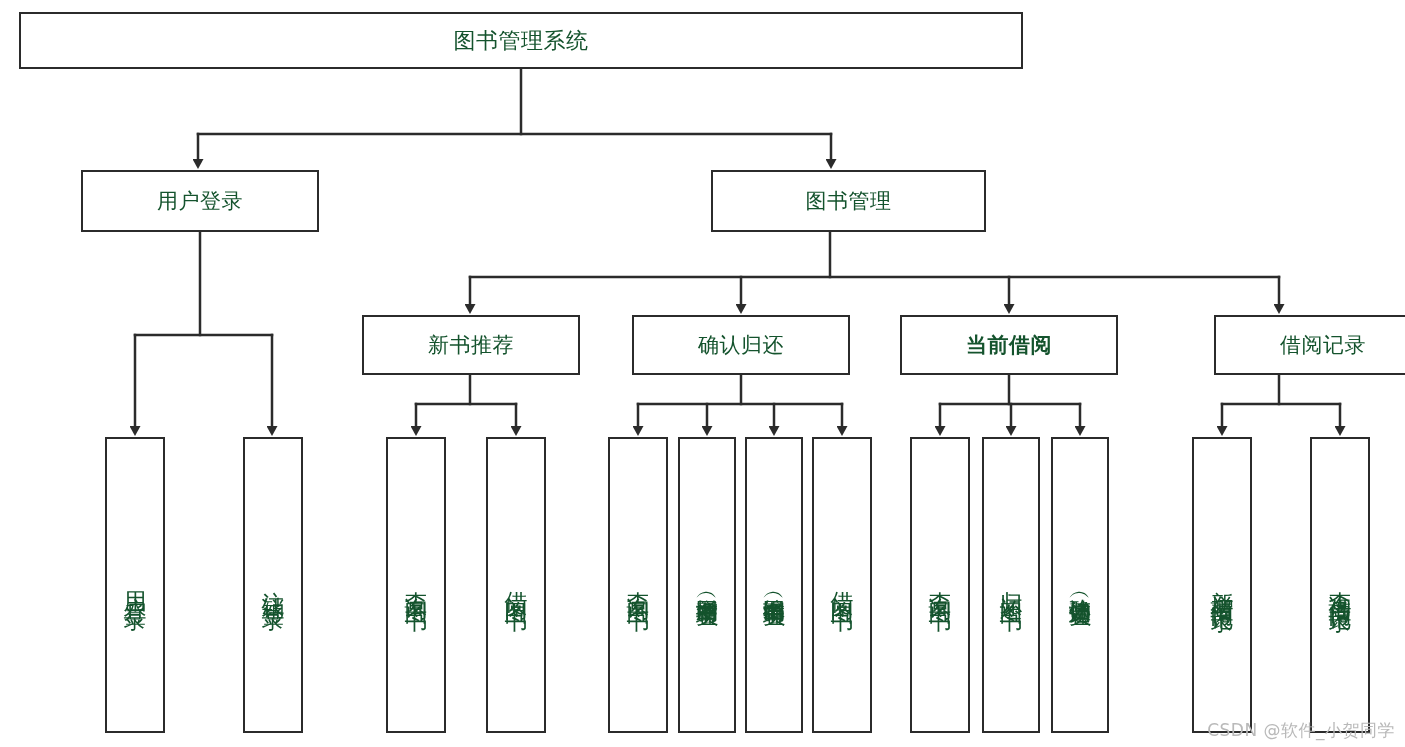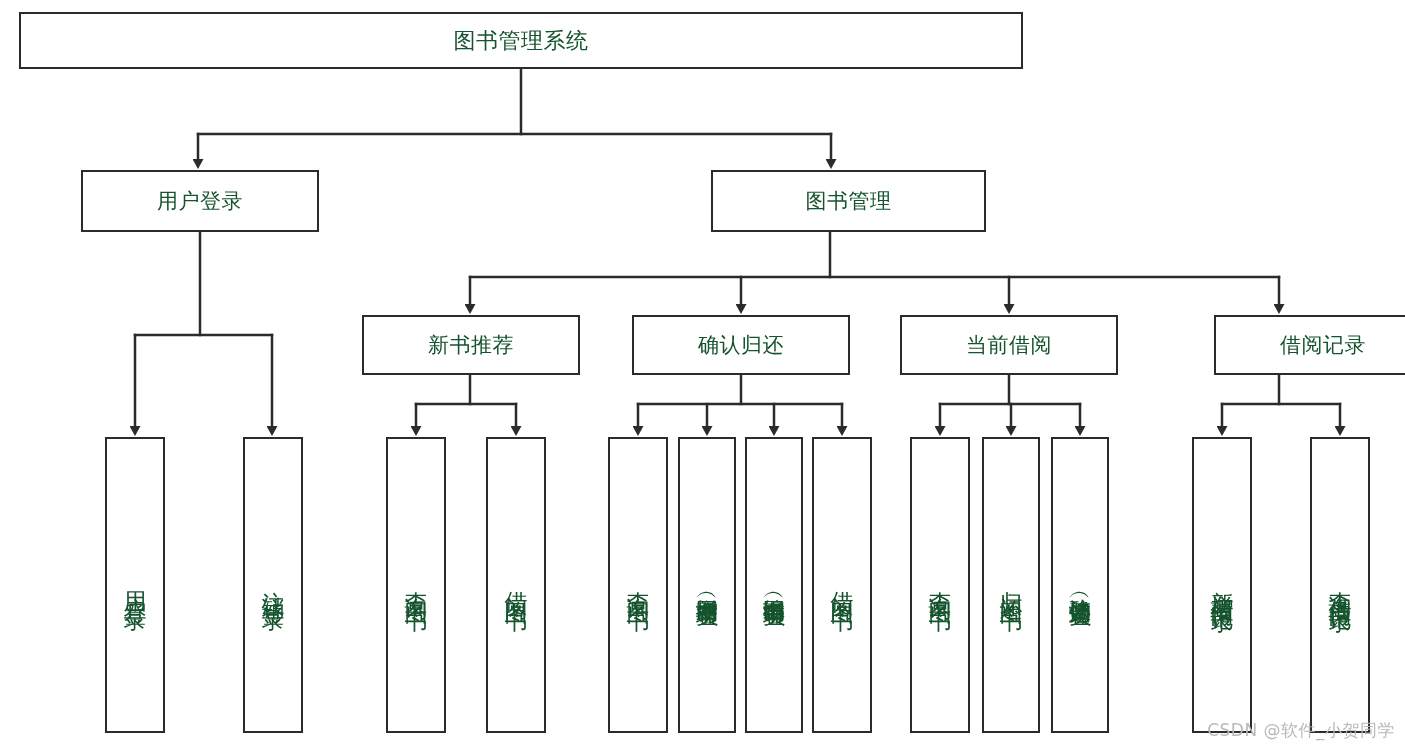--- a/index.html
+++ b/index.html
@@ -150,21 +150,21 @@
   <div class="node horiz" style="left:711px; top:170px; width:275px; height:62px;">
     <span class="label">图书管理</span>
   </div>
 
   <div class="node horiz" style="left:362px; top:315px; width:218px; height:60px;">
     <span class="label">新书推荐</span>
   </div>
   <div class="node horiz" style="left:632px; top:315px; width:218px; height:60px;">
     <span class="label">确认归还</span>
   </div>
-  <div class="node horiz" style="left:900px; top:315px; width:218px; height:60px;">
+  <div class="node horiz" style="left:900px; top:315px; width:218px; height:60px;font-weight:bold;">
     <span class="label">当前借阅</span>
   </div>
   <div class="node horiz" style="left:1170px; top:315px; width:218px; height:60px;margin-left:44px;">
     <span class="label">借阅记录</span>
   </div>
 
   <div class="node leaf" style="left:105px; top:437px; width:60px; height:296px;">
     <span class="label">用户登录</span>
   </div>
   <div class="node leaf" style="left:243px; top:437px; width:60px; height:296px;">

